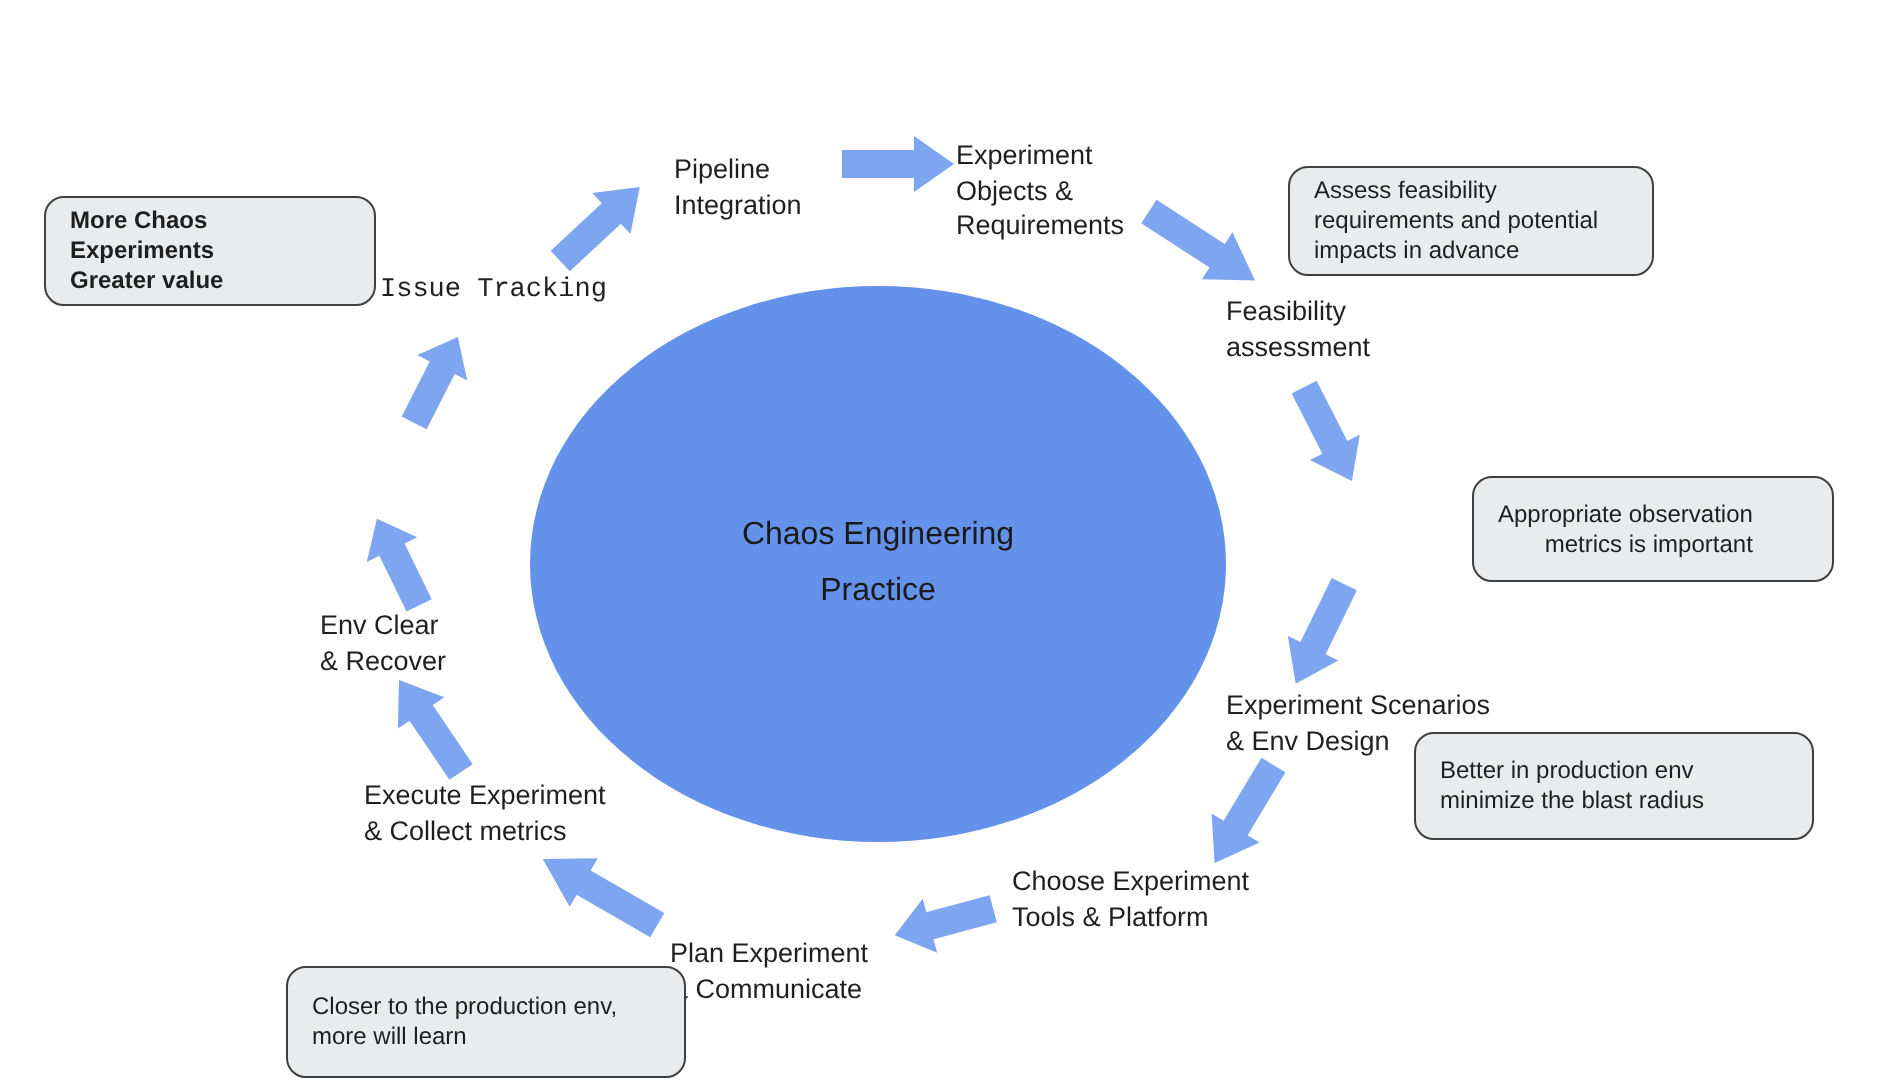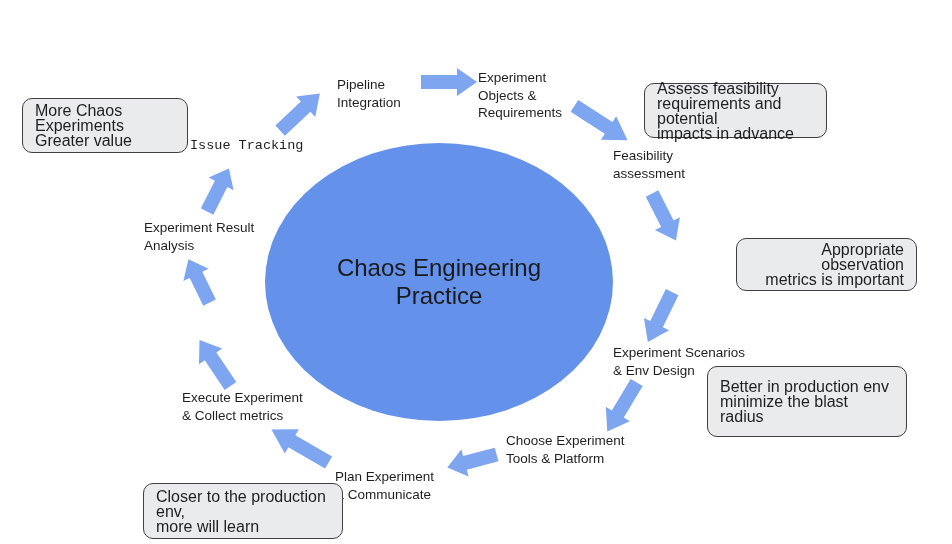--- a/index.html
+++ b/index.html
@@ -8,32 +8,32 @@
     font-family:"Liberation Sans",sans-serif;color:var(--text,#1f1f1f);
   }
   .arrows{position:absolute;left:0;top:0;width:952px;height:544px;}
   .arrows path,.arrows use{fill:var(--arrow,#7da5f0);}
   .ellipse{
     position:absolute;left:265px;top:143px;width:348px;height:278px;
     background:var(--ellipse,#6491e9);border-radius:50%;
     display:flex;align-items:center;justify-content:center;
   }
   .ellipse-label{
-    font-size:24px;line-height:28px;text-align:center;white-space:pre-line;
+    font-size:16px;line-height:28px;text-align:center;white-space:pre-line;
     color:#1a1a1a;
   }
   .stage{
     position:absolute;font-size:13.5px;line-height:17.5px;white-space:pre-line;
     text-align:left;
   }
   .stage.bold{font-weight:normal;}
   .callout{
     position:absolute;background:var(--callout_bg,#e9ebed);
     border:1.5px solid var(--callout_border,#404040);border-radius:10px;
-    box-sizing:border-box;font-size:16px;line-height:15px;white-space:pre-line;
+    box-sizing:border-box;font-size:12px;line-height:15px;white-space:pre-line;
     padding:6px 12px;display:flex;align-items:center;
   }
 </style>
 </head>
 <body>
 
 <div class="canvas">
 
   <svg class="arrows" viewBox="0 0 952 544" xmlns="http://www.w3.org/2000/svg">
     <defs>
@@ -66,37 +66,37 @@
   <div class="stage" style="left:613px;top:147px;">Feasibility
 assessment</div>
   <div class="stage bold" style="left:613px;top:344px;">Experiment Scenarios
 &amp; Env Design</div>
   <div class="stage bold" style="left:506px;top:432px;">Choose Experiment
 Tools &amp; Platform</div>
   <div class="stage" style="left:335px;top:468px;">Plan Experiment
 &amp; Communicate</div>
   <div class="stage" style="left:182px;top:389px;">Execute Experiment
 &amp; Collect metrics</div>
-  <div class="stage" style="left:144px;top:219px;">Experiment Result
-Analysis</div>
+  <div class="stage" style="left:160px;top:304px;">Env Clear
+&amp; Recover</div>
 
-  <div class="callout" style="left:22px;top:98px;width:166px;height:55px;">
+  <div class="callout" style="left:22px;top:98px;width:166px;height:55px;font-weight:bold;">
     <span>More Chaos Experiments
 Greater value</span>
   </div>
   <div class="callout" style="left:644px;top:83px;width:183px;height:55px;">
     <span>Assess feasibility
 requirements and potential
 impacts in advance</span>
   </div>
   <div class="callout" style="left:736px;top:238px;width:181px;height:53px;text-align:right;">
     <span>Appropriate observation
 metrics is important</span>
   </div>
-  <div class="callout" style="left:707px;top:366px;width:200px;height:71px;">
+  <div class="callout" style="left:707px;top:366px;width:200px;height:54px;">
     <span>Better in production env
 minimize the blast radius</span>
   </div>
   <div class="callout" style="left:143px;top:483px;width:200px;height:56px;">
     <span>Closer to the production env,
 more will learn</span>
   </div>
 
 </div>
 

